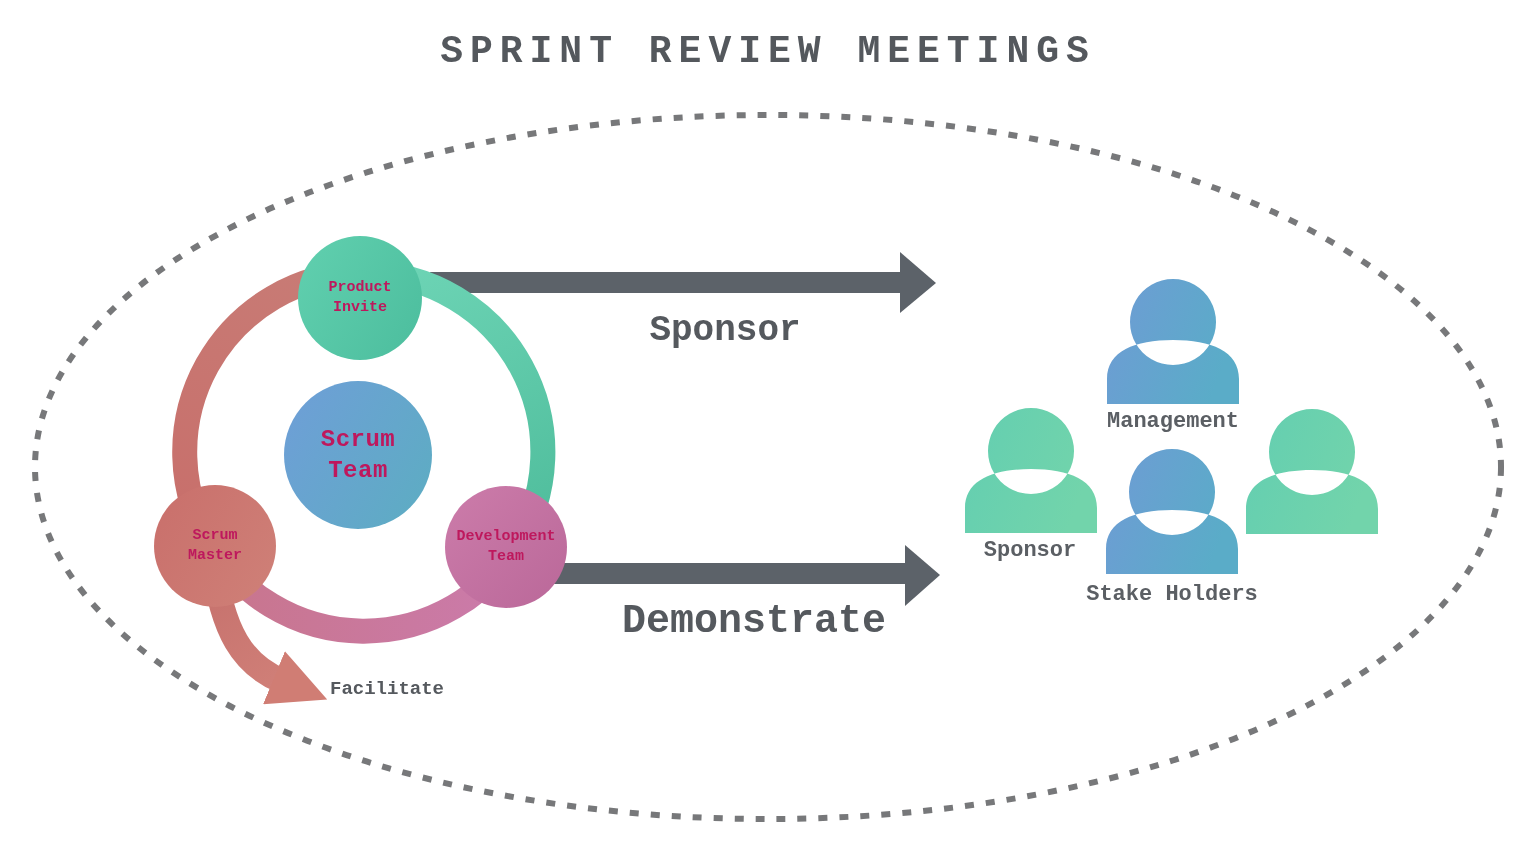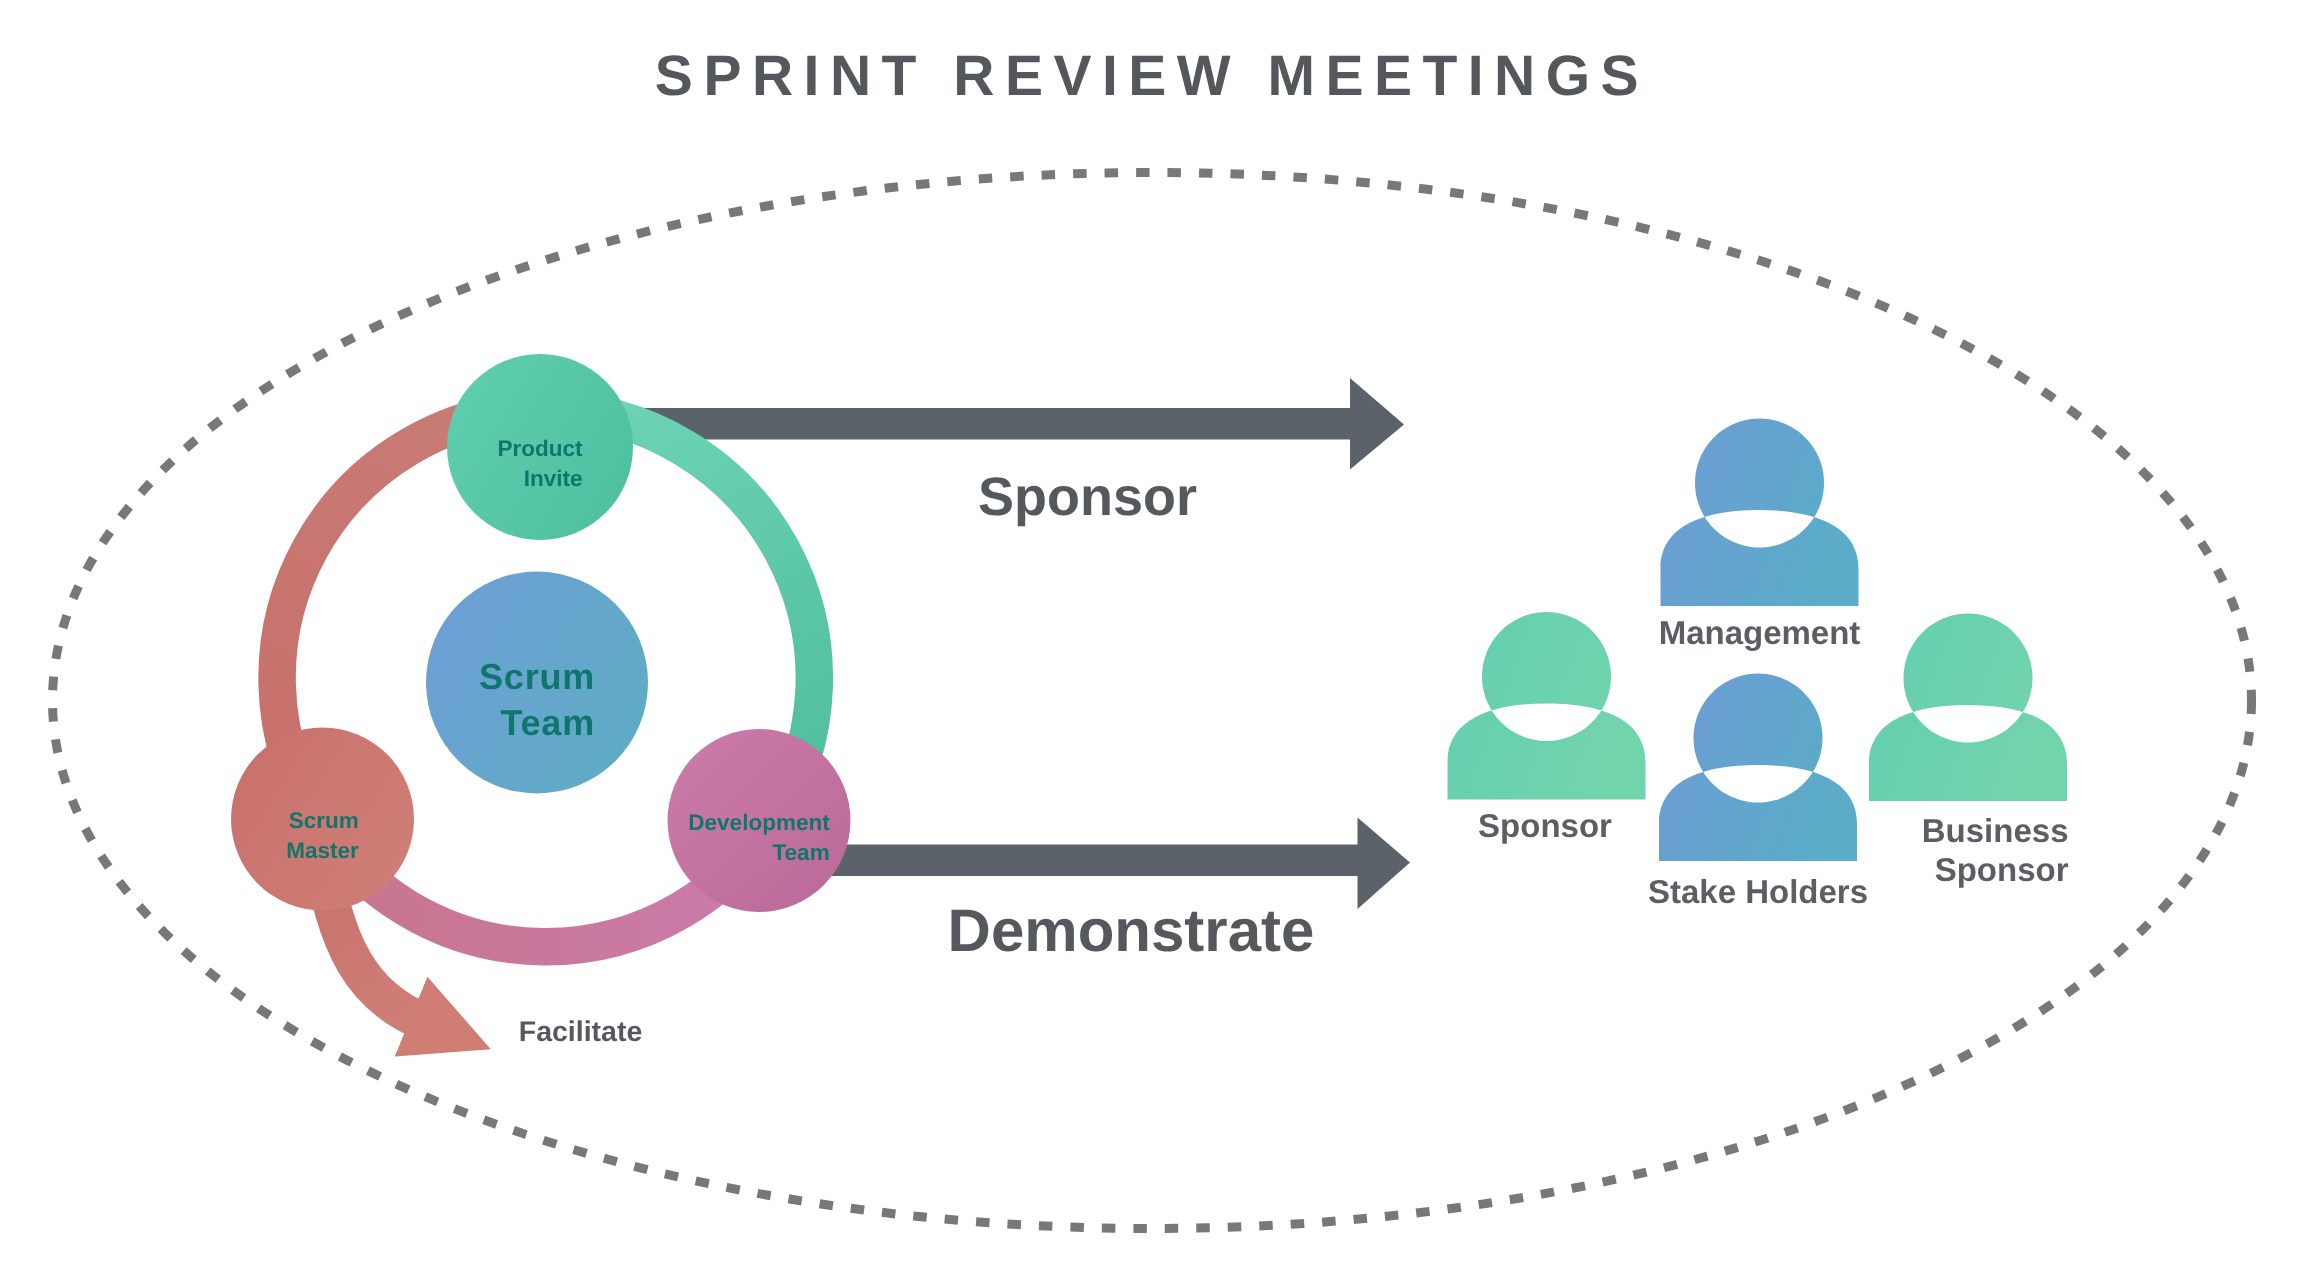--- a/index.html
+++ b/index.html
@@ -1,28 +1,28 @@
 <!DOCTYPE html>
 <html><head>
 <meta charset="utf-8">
 <style>
   * { margin: 0; padding: 0; box-sizing: border-box; }
   html, body { width: 1536px; height: 852px; background: #ffffff; overflow: hidden; }
   body { font-family: "Liberation Sans", sans-serif; }
-  .canvas { position: relative; width: 1536px; height: 852px; background: #ffffff; }
+  .canvas { position: relative; width: 1536px; height: 852px; background: #ffffff; font-family: Liberation Mono, monospace; }
   .canvas > svg { position: absolute; inset: 0; z-index: 1; }
   .lbl { position: absolute; z-index: 2; color: #55595e; font-weight: bold; white-space: nowrap; }
   .page-title {
     position: absolute; z-index: 2; left: 0; right: 0; top: 30px;
     text-align: center; font-size: 38px; font-weight: 800;
     letter-spacing: 7px; color: #54585d;
   }
   .circle-lbl {
-    position: absolute; z-index: 2; color: #0f766e; font-weight: bold;
-    text-align: right; transform: translateX(-50%); white-space: nowrap; margin-top: 12px;
+    position: absolute; z-index: 2; color: #be185d; font-weight: bold;
+    text-align: center; transform: translateX(-50%); white-space: nowrap;
   }
   .circle-lbl.small { font-size: 15px; line-height: 20px; }
   .circle-lbl.big { font-size: 24px; line-height: 31px; letter-spacing: 0.5px; }
   .action-lbl { transform: translateX(-50%); text-align: center; }
   .invite-lbl { font-size: 36px; }
   .demonstrate-lbl { font-size: 40px; }
   .facilitate-lbl { font-size: 19px; }
   .person-lbl { font-size: 22px; transform: translateX(-50%); text-align: right; color: #5b5f64; }
   .person-lbl.wrap { white-space: normal; width: 132px; line-height: 1.2; }
 </style>
@@ -131,15 +131,14 @@
     <div>Team</div>
   </div>
 
   <div class="lbl action-lbl invite-lbl" style="left:725px; top:310px;">Sponsor</div>
   <div class="lbl action-lbl demonstrate-lbl" style="left:726px; top:599px;margin-left:28px;">Demonstrate</div>
   <div class="lbl action-lbl facilitate-lbl" style="left:387px; top:678px;">Facilitate</div>
 
   <div class="lbl person-lbl" style="left:1173px; top:409px;">Management</div>
   <div class="lbl person-lbl" style="left:1030px; top:538px;">Sponsor</div>
   <div class="lbl person-lbl" style="left:1172px; top:582px;">Stake Holders</div>
-  <div class="lbl person-lbl wrap" style="left:1313px; top:541px;">Business Sponsor</div>
 
 </div>
 
 </body></html>

